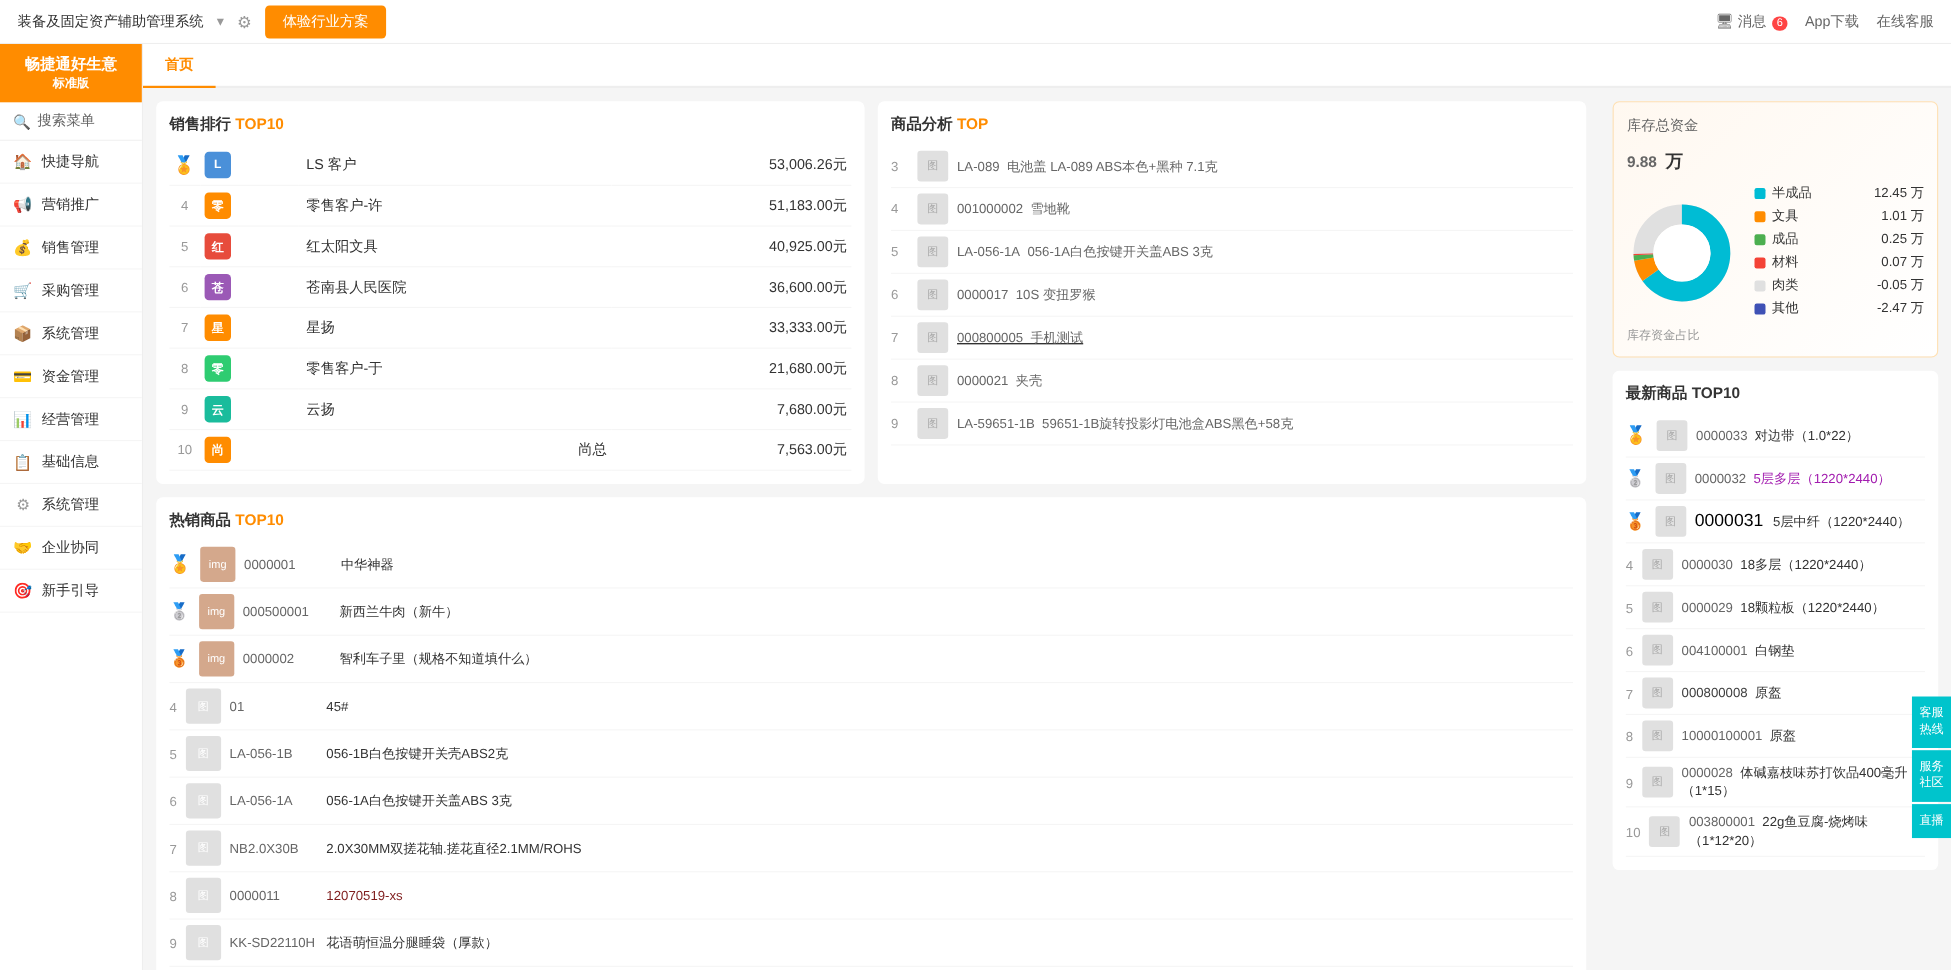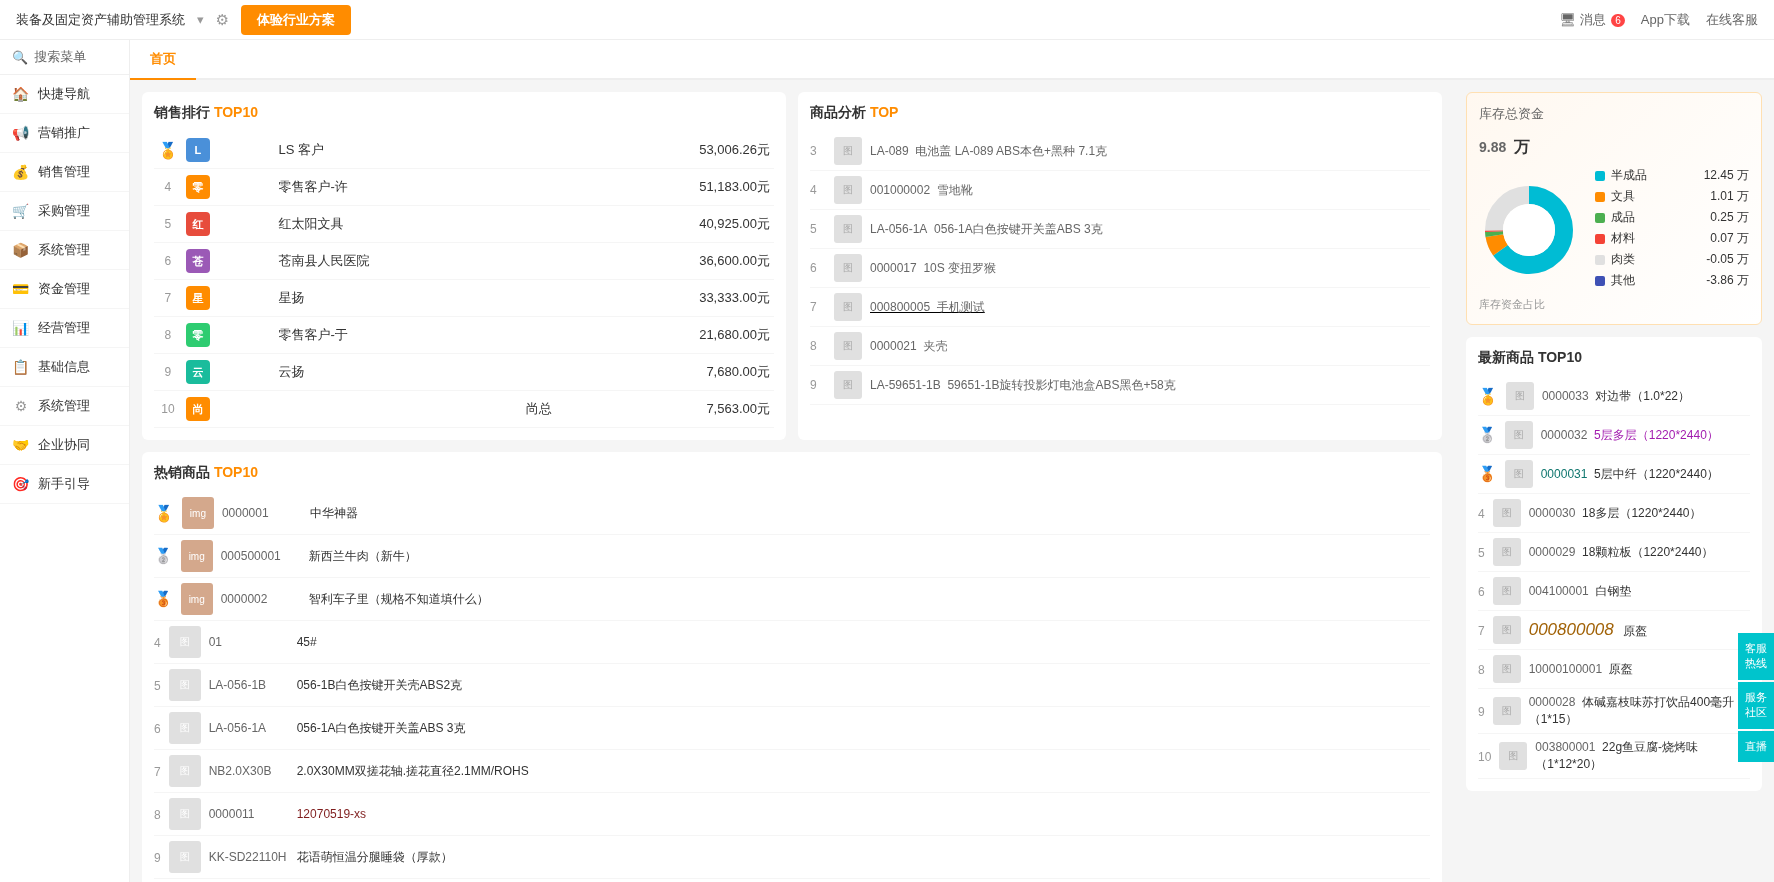--- a/index.html
+++ b/index.html
@@ -1,20 +1,20 @@
 <!DOCTYPE html>
 <html><head>
   <meta charset="utf-8">
   <style>
     * { margin: 0; padding: 0; box-sizing: border-box; }
     body { font-family: 'Microsoft YaHei', Arial, sans-serif; font-size: 13px; background: #f5f5f5; display: flex; flex-direction: column; height: 882px; overflow: hidden; }
 
     
     .topbar { height: 40px; background: #fff; display: flex; align-items: center; padding: 0 16px; border-bottom: 1px solid #eee; gap: 12px; flex-shrink: 0; }
-    .topbar-btn { background: #ff8c00; color: #fff; border: none; padding: 6px 16px; border-radius: 4px; cursor: pointer; font-size: 13px; font-weight: bold; }
+    .topbar-btn { background: #ff8c00; color: #fff; border: none; padding: 6px 16px; border-radius: 4px; cursor: pointer; font-size: 13px; }
     .topbar-right { margin-left: auto; display: flex; align-items: center; gap: 16px; color: #666; font-size: 13px; }
     .topbar-right .badge { background: #f44; color: #fff; border-radius: 8px; font-size: 10px; padding: 1px 4px; margin-left: 2px; }
 
     
     .layout { display: flex; flex: 1; overflow: hidden; }
 
     
     .sidebar { width: 130px; background: #fff; border-right: 1px solid #eee; display: flex; flex-direction: column; flex-shrink: 0; overflow-y: auto; }
     .sidebar-logo { background: #ff8c00; color: #fff; padding: 10px; text-align: center; font-size: 12px; font-weight: bold; cursor: pointer; }
     .sidebar-logo .logo-text { font-size: 14px; }
@@ -100,20 +100,24 @@
       <span class="badge">6</span>
     </span>
     <span style="cursor:pointer;">App下载</span>
     <span style="cursor:pointer;">在线客服</span>
   </div>
 </div>
 
 <div class="layout">
 
   <div class="sidebar">
+    <div class="sidebar-logo">
+      <div class="logo-text">畅捷通好生意</div>
+      <div style="font-size:11px;">标准版</div>
+    </div>
     <div class="sidebar-search">
       <span>🔍</span>
       <span>搜索菜单</span>
     </div>
     <div class="sidebar-item">
       <span class="s-icon">🏠</span>
       <span class="s-label">快捷导航</span>
     </div>
     <div class="sidebar-item">
       <span class="s-icon">📢</span>
@@ -413,21 +417,21 @@
     <span class="legend-value">0.07 万</span>
   </div>
                 <div class="legend-item">
     <span class="legend-dot" style="background:#e0e0e0;"></span>
     <span class="legend-label">肉类</span>
     <span class="legend-value">-0.05 万</span>
   </div>
                 <div class="legend-item">
     <span class="legend-dot" style="background:#3f51b5;"></span>
     <span class="legend-label">其他</span>
-    <span class="legend-value">-3.86 万</span>
+    <span class="legend-value">-2.47 万</span>
   </div>
               </div>
           </div>
           <div class="chart-subtitle">库存资金占比</div>
         </div>
 
         <div class="card">
           <div class="card-title">
             <span>最新商品 TOP10</span>
           </div>
@@ -443,21 +447,21 @@
     <span><span style="color:#C0C0C0;font-size:15px;">🥈</span></span>
     <div style="width:28px;height:28px;background:#e0e0e0;border-radius:3px;display:flex;align-items:center;justify-content:center;font-size:10px;color:#aaa;flex-shrink:0;">图</div>
     <div style="flex:1;">
       <span style="font-size:12px;color:#666;">0000032&nbsp;&nbsp;</span><span style="font-size:12px;color:#a21caf;">5层多层（1220*2440）</span>
     </div>
   </div>
               <div style="display: flex; align-items: center; gap: 8px; padding: 5px 0px; border-bottom: 1px solid rgb(245, 245, 245);">
     <span><span style="color:#CD7F32;font-size:15px;">🥉</span></span>
     <div style="width:28px;height:28px;background:#e0e0e0;border-radius:3px;display:flex;align-items:center;justify-content:center;font-size:10px;color:#aaa;flex-shrink:0;">图</div>
     <div style="flex:1;">
-      <span style="font-size:12px;color:#0f766e;">0000031&nbsp;&nbsp;</span><span style="font-size:12px;color:#333;">5层中纤（1220*2440）</span>
+      <span style="font-size:16px;color:#000000;">0000031&nbsp;&nbsp;</span><span style="font-size:12px;color:#333;">5层中纤（1220*2440）</span>
     </div>
   </div>
               <div style="display: flex; align-items: center; gap: 8px; padding: 5px 0px; border-bottom: 1px solid rgb(245, 245, 245);">
     <span><span style="color:#999;font-size:12px;width:16px;">4</span></span>
     <div style="width:28px;height:28px;background:#e0e0e0;border-radius:3px;display:flex;align-items:center;justify-content:center;font-size:10px;color:#aaa;flex-shrink:0;">图</div>
     <div style="flex:1;">
       <span style="font-size:12px;color:#666;">0000030&nbsp;&nbsp;</span><span style="font-size:12px;color:#333;">18多层（1220*2440）</span>
     </div>
   </div>
               <div style="display: flex; align-items: center; gap: 8px; padding: 5px 0px; border-bottom: 1px solid rgb(245, 245, 245);">
@@ -471,21 +475,21 @@
     <span><span style="color:#999;font-size:12px;width:16px;">6</span></span>
     <div style="width:28px;height:28px;background:#e0e0e0;border-radius:3px;display:flex;align-items:center;justify-content:center;font-size:10px;color:#aaa;flex-shrink:0;">图</div>
     <div style="flex:1;">
       <span style="font-size:12px;color:#666;">004100001&nbsp;&nbsp;</span><span style="font-size:12px;color:#333;">白钢垫</span>
     </div>
   </div>
               <div style="display: flex; align-items: center; gap: 8px; padding: 5px 0px; border-bottom: 1px solid rgb(245, 245, 245);">
     <span><span style="color:#999;font-size:12px;width:16px;">7</span></span>
     <div style="width:28px;height:28px;background:#e0e0e0;border-radius:3px;display:flex;align-items:center;justify-content:center;font-size:10px;color:#aaa;flex-shrink:0;">图</div>
     <div style="flex:1;">
-      <span style="font-size:17px;color:#a16207;font-style:italic;">000800008&nbsp;&nbsp;</span><span style="font-size:12px;color:#333;">原盔</span>
+      <span style="font-size:12px;color:#404040;">000800008&nbsp;&nbsp;</span><span style="font-size:12px;color:#333;">原盔</span>
     </div>
   </div>
               <div style="display: flex; align-items: center; gap: 8px; padding: 5px 0px; border-bottom: 1px solid rgb(245, 245, 245);">
     <span><span style="color:#999;font-size:12px;width:16px;">8</span></span>
     <div style="width:28px;height:28px;background:#e0e0e0;border-radius:3px;display:flex;align-items:center;justify-content:center;font-size:10px;color:#aaa;flex-shrink:0;">图</div>
     <div style="flex:1;">
       <span style="font-size:12px;color:#666;">10000100001&nbsp;&nbsp;</span><span style="font-size:12px;color:#333;">原盔</span>
     </div>
   </div>
               <div style="display: flex; align-items: center; gap: 8px; padding: 5px 0px; border-bottom: 1px solid rgb(245, 245, 245);">

